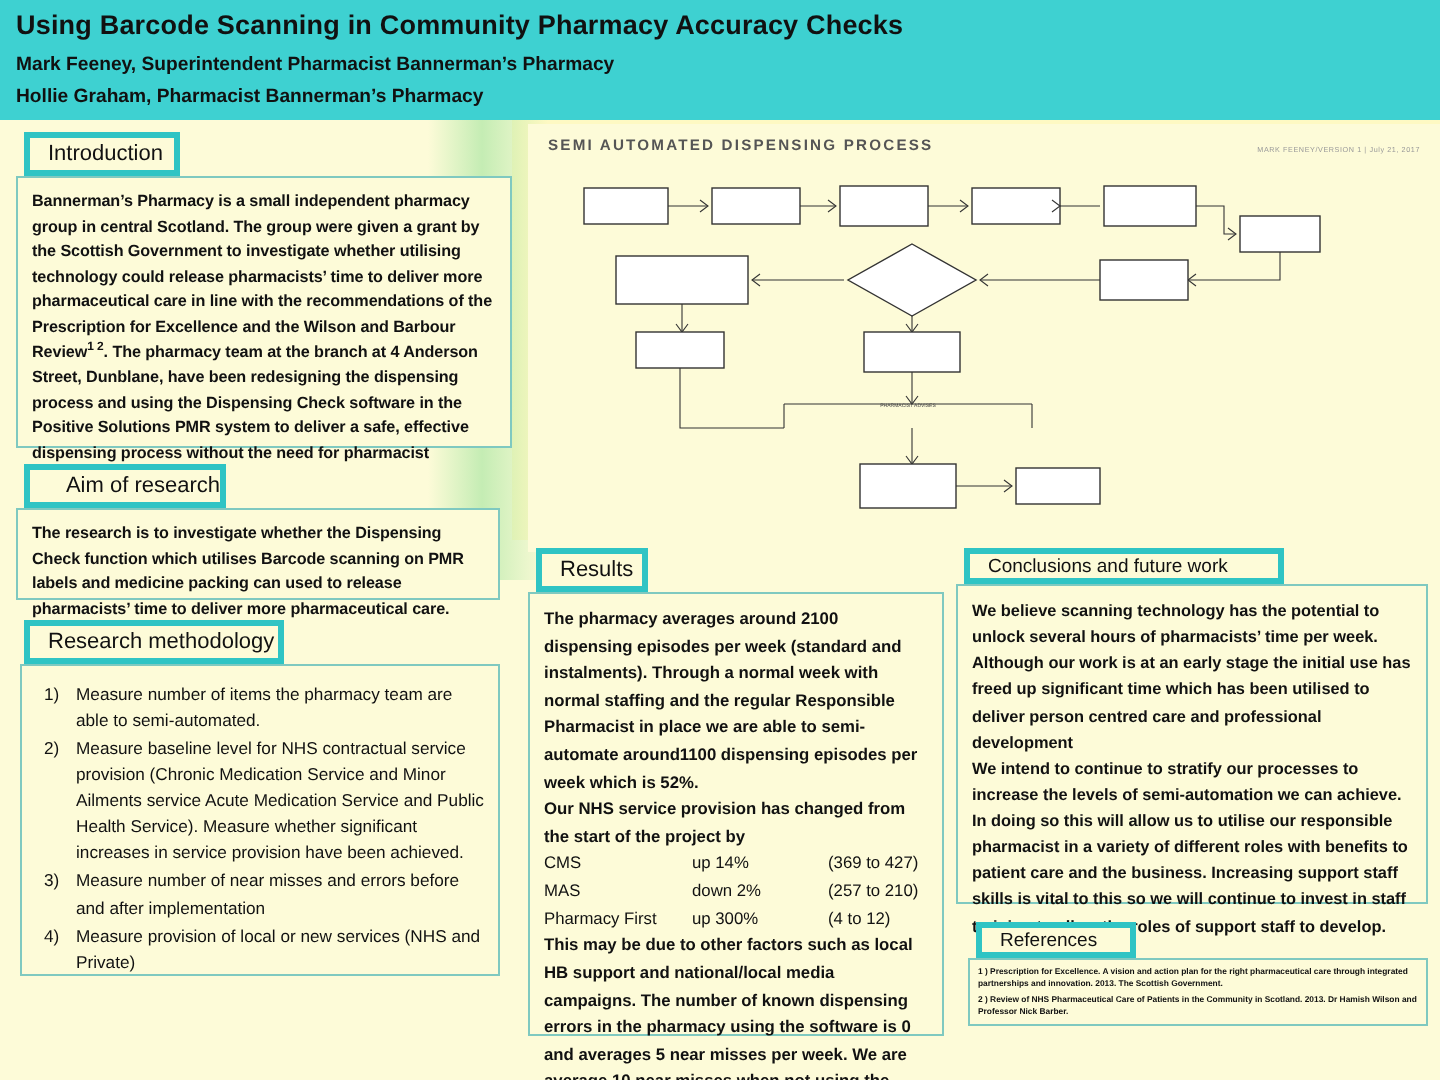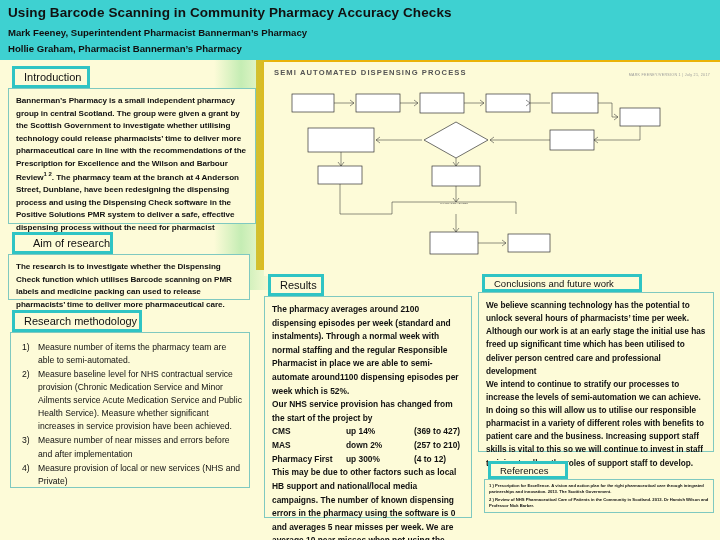--- a/index.html
+++ b/index.html
@@ -5,21 +5,21 @@
   html,body{margin:0;padding:0;}
   body{
     width:720px;height:540px;
     background:#3ed1d1;
     font-family:"Liberation Sans", sans-serif;
     overflow:hidden;
     position:relative;
   }
   .poster{
     position:absolute;inset:0;
-    background:#eab308;
+    background:#fef9c3;
   }
   
   .header{
     position:absolute;left:0;top:0;width:720px;height:60px;
     background:#3ed1d1;
     padding:4px 8px 0 8px;
     box-sizing:border-box;
   }
   .title{
     font-size:13.5px;font-weight:bold;color:#111;
@@ -88,21 +88,21 @@
     margin:2px 0 0 0;padding:0;list-style:none;
     font-size:8.6px;line-height:1.52;color:#111;
   }
   ol.meth li{
     display:flex;margin-bottom:1px;
   }
   ol.meth li .num{width:20px;flex:0 0 20px;text-align:left;padding-left:4px;box-sizing:border-box;}
   ol.meth li .itm{flex:1;}
 
   
-  .res-row{display:flex;font-size:8.4px;line-height:1.62;font-weight:bold;}
+  .res-row{display:flex;font-size:8.4px;line-height:1.62;font-weight:normal;}
   .res-row .c1{width:74px;flex:0 0 74px;}
   .res-row .c2{width:68px;flex:0 0 68px;}
   .res-row .c3{flex:1;}
 
   
   .reftxt{
     font-size:4.2px;line-height:1.5;color:#111;font-weight:bold;
   }
   .reftxt p{margin:0 0 1px 0;}
 

